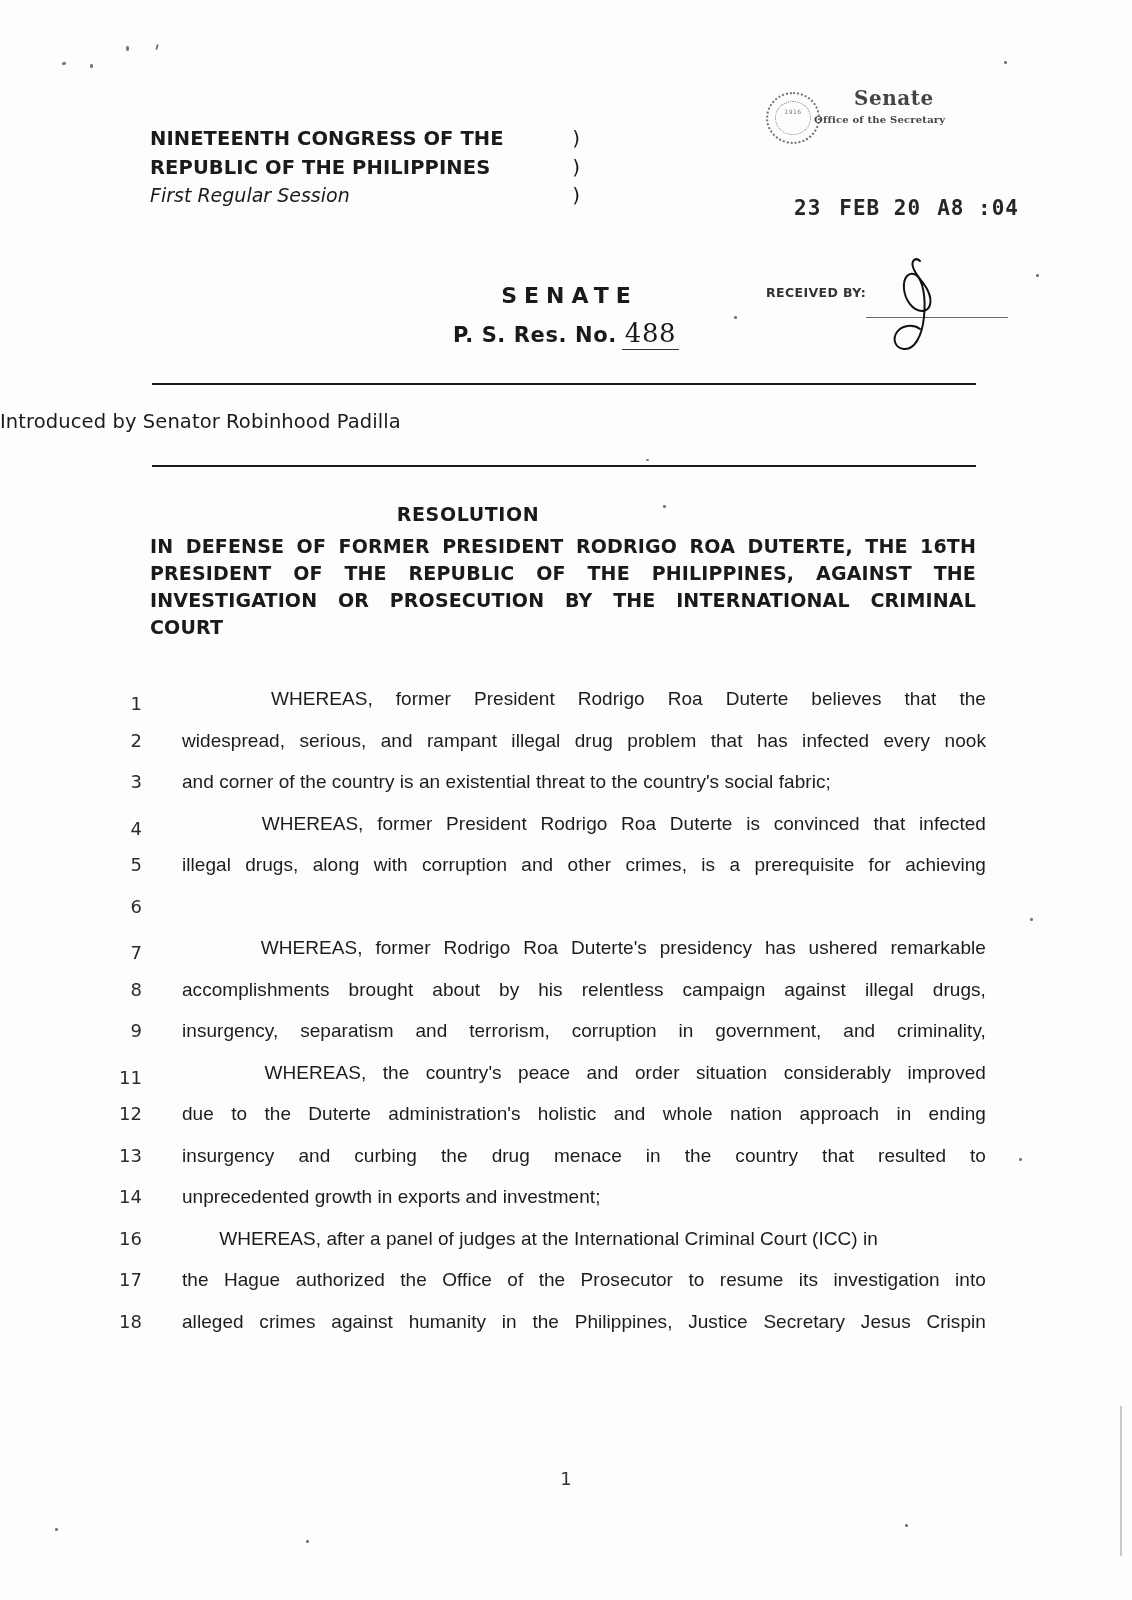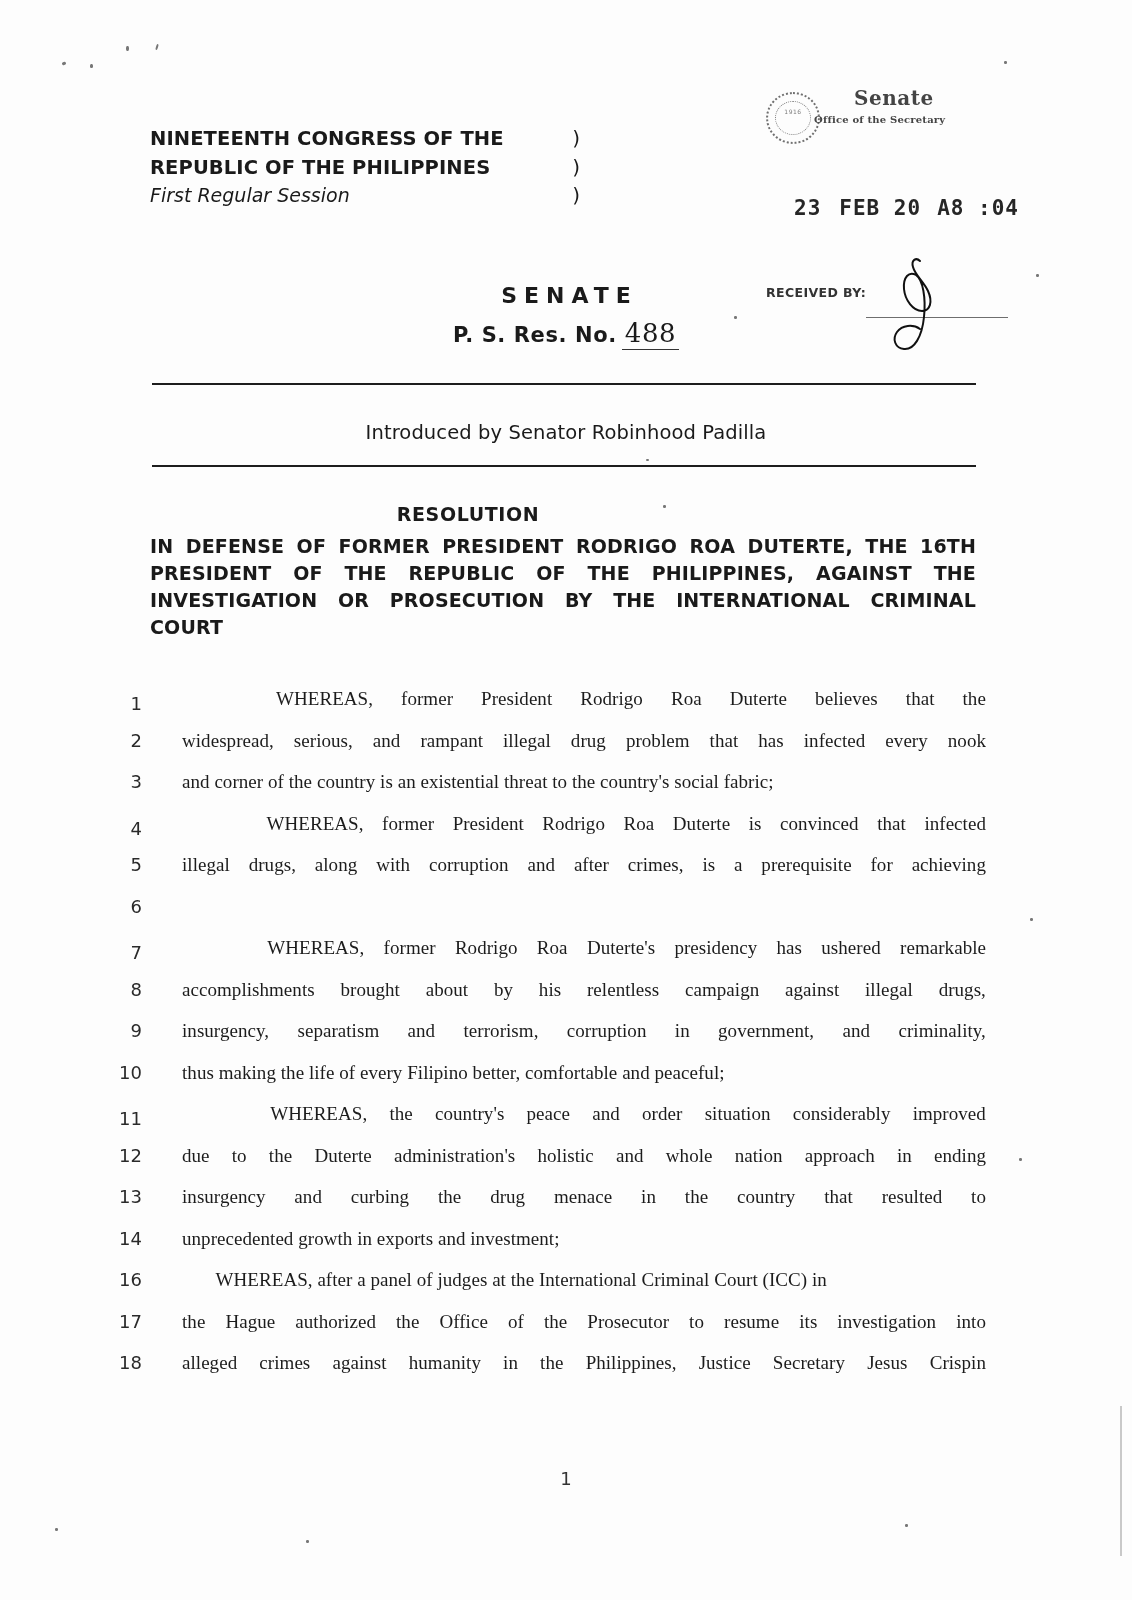--- a/index.html
+++ b/index.html
@@ -206,23 +206,22 @@
     width: 824px;
     height: 2px;
     background: #1d1d1d;
   }
   .hr-top { top: 383px; }
   .hr-bottom { top: 465px; }
 
   .introduced {
     position: absolute;
     left: 0;
-    top: 421px;
+    top: 410px;
     width: 1132px;
-    text-align: center;
     font-family: "DejaVu Sans", sans-serif;
     font-size: 19.5px;
     letter-spacing: .1px;
   }
 
   
   .reso-word {
     position: absolute;
     left: 0;
     top: 503px;
@@ -269,21 +268,21 @@
     flex: 0 0 46px;
     text-align: right;
     padding-right: 0px;
     font-family: "DejaVu Sans", sans-serif;
     font-size: 18px;
     color: #2a2a2a;
   }
   .line-text {
     flex: 1 1 auto;
     padding-left: 40px;
-    font-family: Liberation Serif, serif;
+    font-family: Liberation Sans, sans-serif;
     font-size: 19px;
     color: #1c1c1c;
     white-space: nowrap;
     letter-spacing: .05px;
   }
   .line-text.justify {
     display: flex;
     justify-content: space-between;
   }
   .line-text.justify .w { white-space: pre; }
@@ -463,21 +462,21 @@
       </div>
       <div class="line-row">
         <div class="line-no">5</div>
         <div class="line-text justify">
           <span class="w">illegal</span>
           <span class="w">drugs,</span>
           <span class="w">along</span>
           <span class="w">with</span>
           <span class="w">corruption</span>
           <span class="w">and</span>
-          <span class="w">after</span>
+          <span class="w">other</span>
           <span class="w">crimes,</span>
           <span class="w">is</span>
           <span class="w">a</span>
           <span class="w">prerequisite</span>
           <span class="w">for</span>
           <span class="w">achieving</span>
         </div>
       </div>
       <div class="line-row">
         <div class="line-no">6</div>
@@ -520,24 +519,20 @@
           <span class="w">and</span>
           <span class="w">terrorism,</span>
           <span class="w">corruption</span>
           <span class="w">in</span>
           <span class="w">government,</span>
           <span class="w">and</span>
           <span class="w">criminality,</span>
         </div>
       </div>
       <div class="line-row">
-        <div class="line-no">10</div>
-        <div class="line-text">thus making the life of every Filipino better, comfortable and peaceful;</div>
-      </div>
-      <div class="line-row">
         <div class="line-no">11</div>
         <div class="line-text justify">
           <span class="indent-space"></span>
           <span class="w">WHEREAS,</span>
           <span class="w">the</span>
           <span class="w">country's</span>
           <span class="w">peace</span>
           <span class="w">and</span>
           <span class="w">order</span>
           <span class="w">situation</span>

